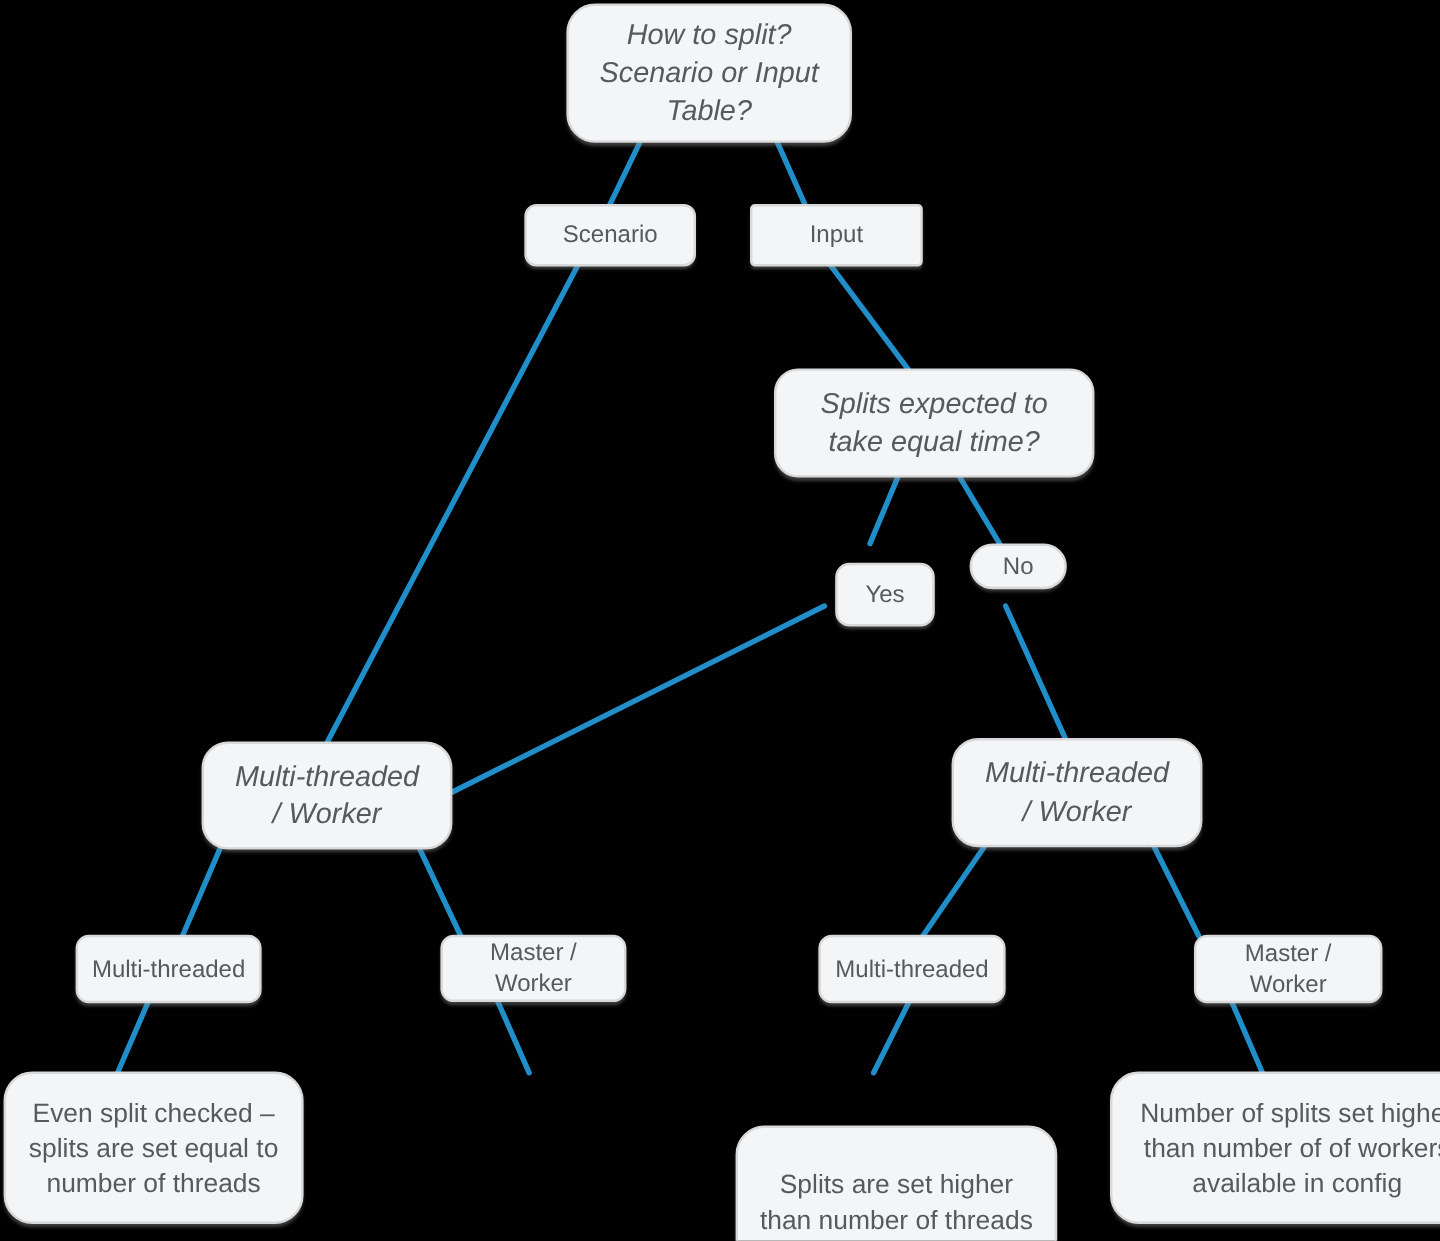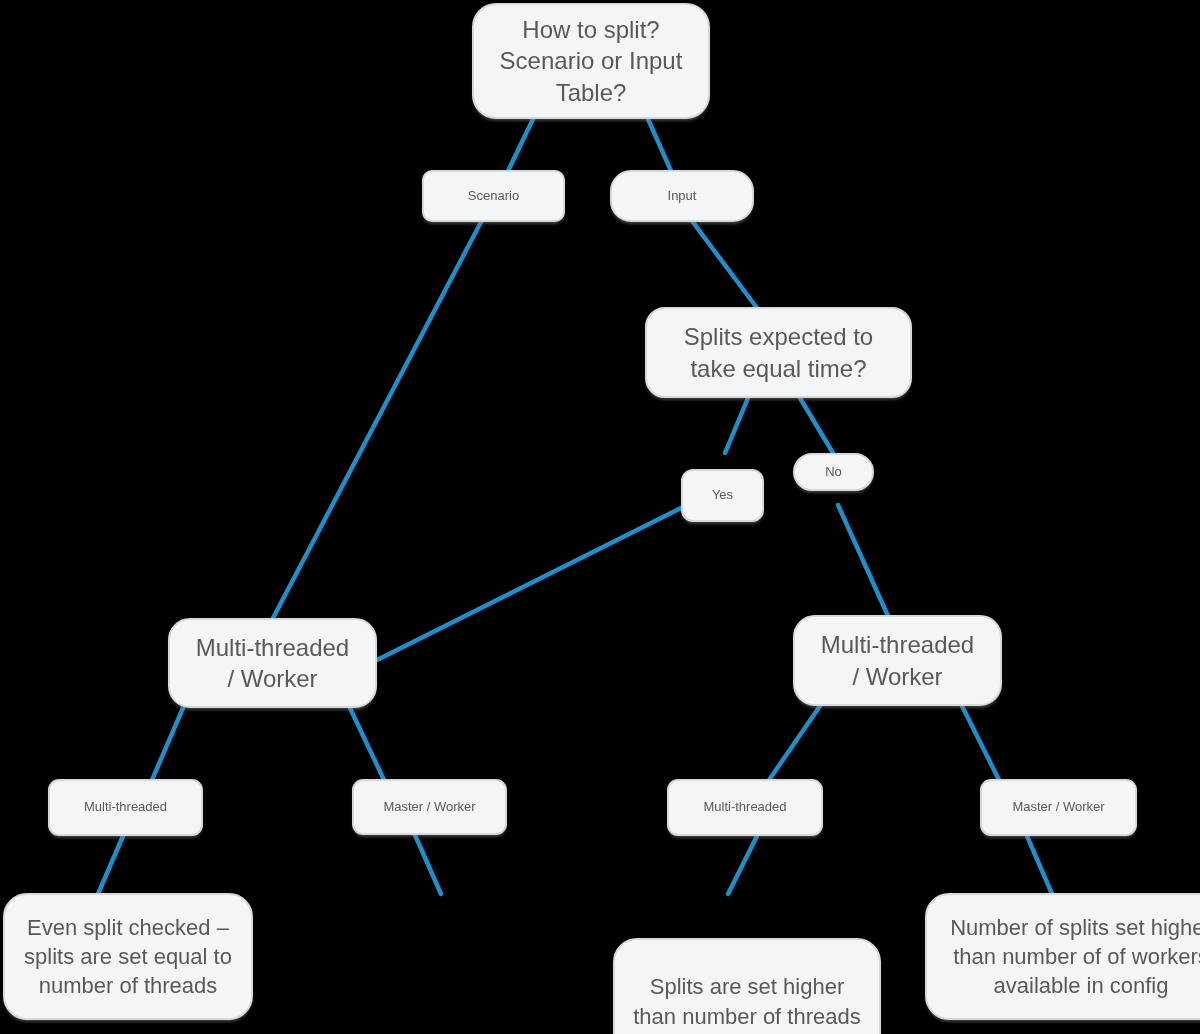--- a/index.html
+++ b/index.html
@@ -39,22 +39,22 @@
     border:2px solid var(--border);
     color:var(--text);
     display:flex;
     align-items:center;
     justify-content:center;
     text-align:center;
     line-height:1.3;
     box-shadow:0 3px 3px -1px rgba(140,140,140,0.45);
     padding:0 16px;
   }
-  .node.big{font-size:24px;}
-  .node.small{font-size:13px;padding:0 8px;}
+  .node.big{font-size:24px;font-style:italic;}
+  .node.small{font-size:20px;padding:0 8px;margin-left:15px;}
   .node.leaf{font-size:22px;padding:0 12px;line-height:1.32;}
 </style>
 </head>
 <body>
 
 <div id="canvas">
 
   <svg id="edge-layer" viewBox="0 0 1200 1034" xmlns="http://www.w3.org/2000/svg">
       <line x1="533" y1="119" x2="508" y2="171"></line>
       <line x1="648" y1="119" x2="671" y2="171"></line>
@@ -71,21 +71,21 @@
       <line x1="123" y1="836" x2="98" y2="894"></line>
       <line x1="415" y1="835" x2="441" y2="894"></line>
       <line x1="757" y1="836" x2="728" y2="894"></line>
       <line x1="1027" y1="836" x2="1052" y2="894"></line>
     </svg>
 
   <div class="node big" style="left:472px;top:3px;width:238px;height:116px;border-radius:24px;">How to split? Scenario or Input Table?</div>
 
   <div class="node small" style="left:422px;top:170px;width:143px;height:52px;border-radius:10px;">Scenario</div>
 
-  <div class="node small" style="left:610px;top:170px;width:144px;height:52px;border-radius:21px;">Input</div>
+  <div class="node small" style="left:610px;top:170px;width:144px;height:52px;border-radius:4px;">Input</div>
 
   <div class="node big" style="left:645px;top:307px;width:267px;height:91px;border-radius:20px;">Splits expected to take equal time?</div>
 
   <div class="node small" style="left:681px;top:469px;width:83px;height:53px;border-radius:12px;">Yes</div>
 
   <div class="node small" style="left:793px;top:453px;width:81px;height:38px;border-radius:20px;text-align:right;">No</div>
 
   <div class="node big" style="left:168px;top:618px;width:209px;height:90px;border-radius:22px;padding:0 22px;">Multi-threaded / Worker</div>
 
   <div class="node big" style="left:793px;top:615px;width:209px;height:91px;border-radius:22px;padding:0 22px;">Multi-threaded / Worker</div>

